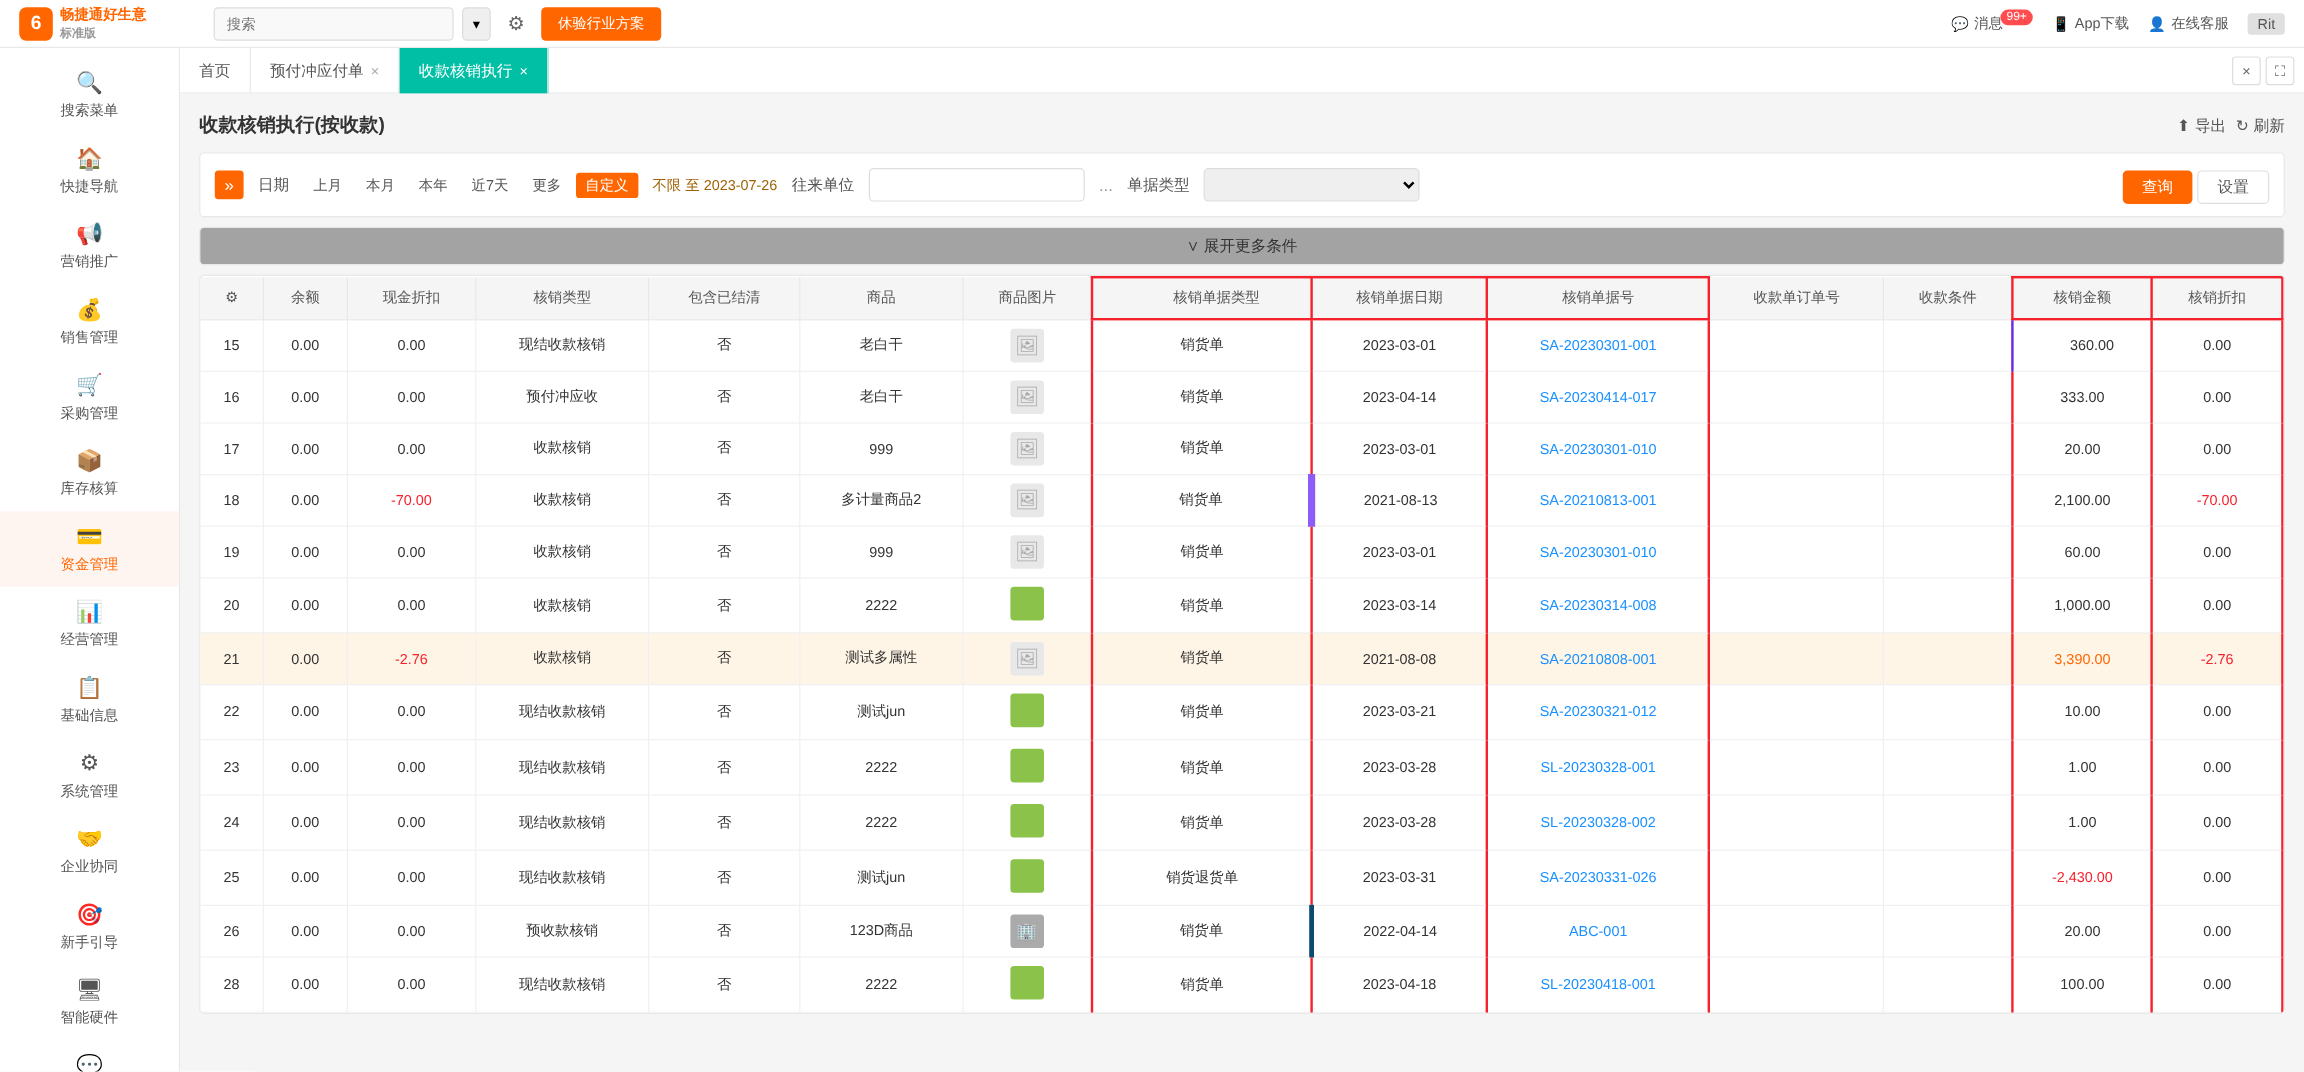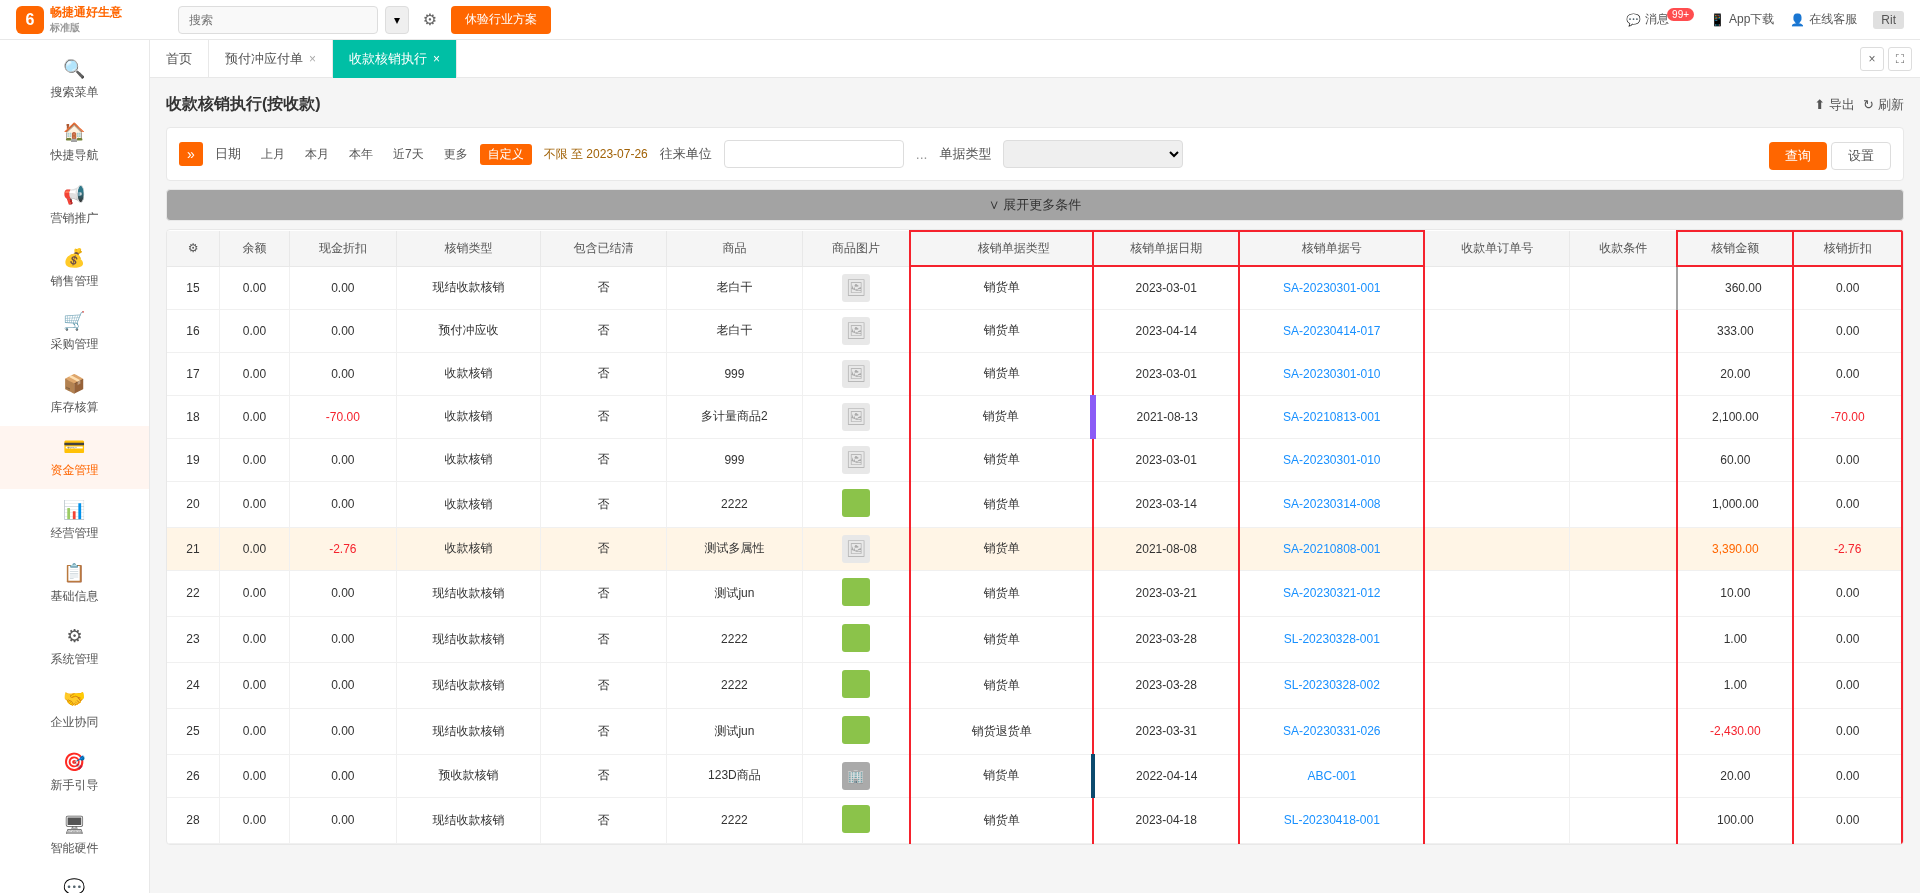--- a/index.html
+++ b/index.html
@@ -274,21 +274,21 @@
                 <td>0.00</td>
                 <td>现结收款核销</td>
                 <td>否</td>
                 <td>老白干</td>
                 <td><div class="img-placeholder">🖼</div></td>
                 <td style="border-left: 2px solid #f5222d; border-right: 2px solid #f5222d;">销货单</td>
                 <td style="border-left: 2px solid #f5222d; border-right: 2px solid #f5222d;">2023-03-01</td>
                 <td style="border-left: 2px solid #f5222d; border-right: 2px solid #f5222d;"><a class="link-text" href="#">SA-20230301-001</a></td>
                 <td></td>
                 <td></td>
-                <td style="border-left: 2px solid #a3a3a3; border-right: 2px solid #f5222d; padding-left: 26px;">360.00</td>
+                <td style="border-left: 2px solid #6d28d9; border-right: 2px solid #f5222d; padding-left: 26px;">360.00</td>
                 <td style="border-left: 2px solid #f5222d; border-right: 2px solid #f5222d;">0.00</td>
               </tr>
               <tr>
                 <td>16</td>
                 <td>0.00</td>
                 <td>0.00</td>
                 <td>预付冲应收</td>
                 <td>否</td>
                 <td>老白干</td>
                 <td><div class="img-placeholder">🖼</div></td>

